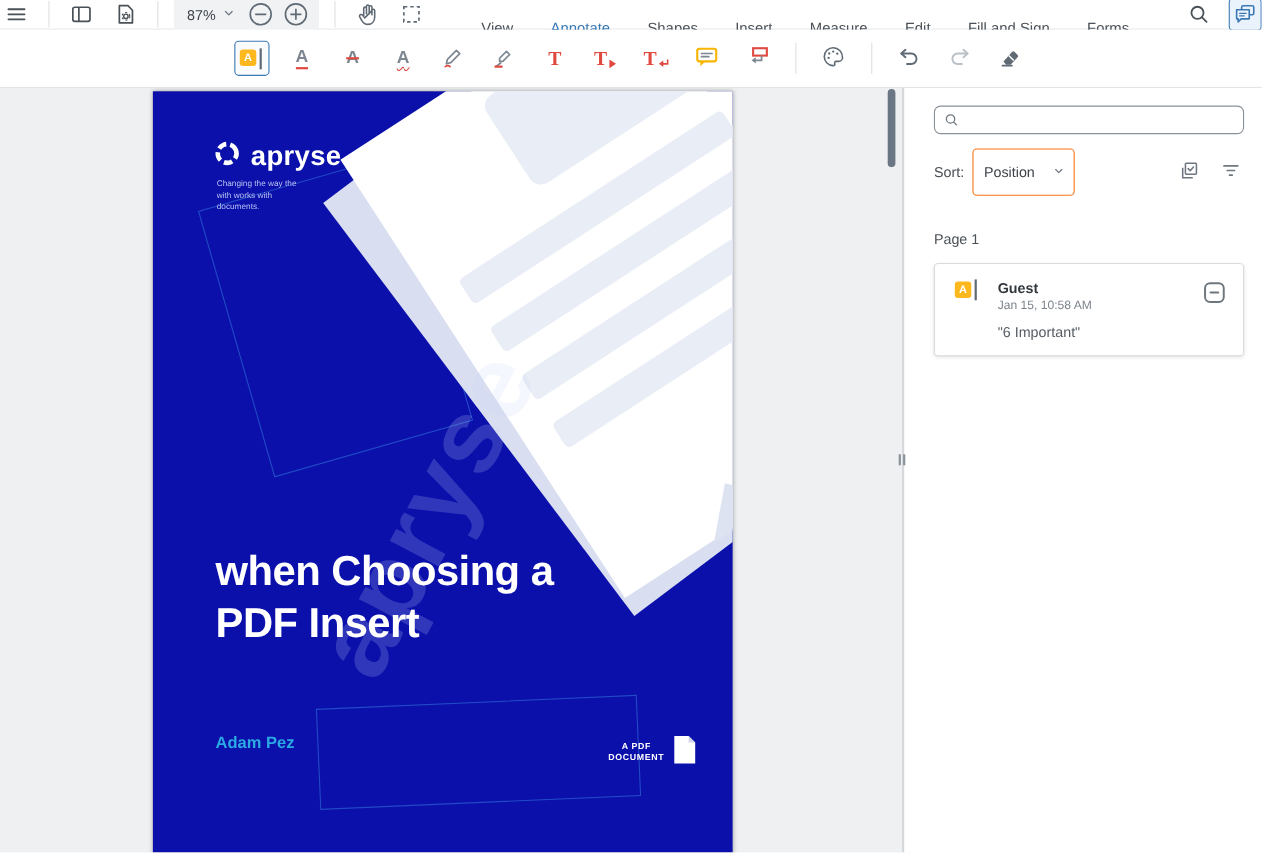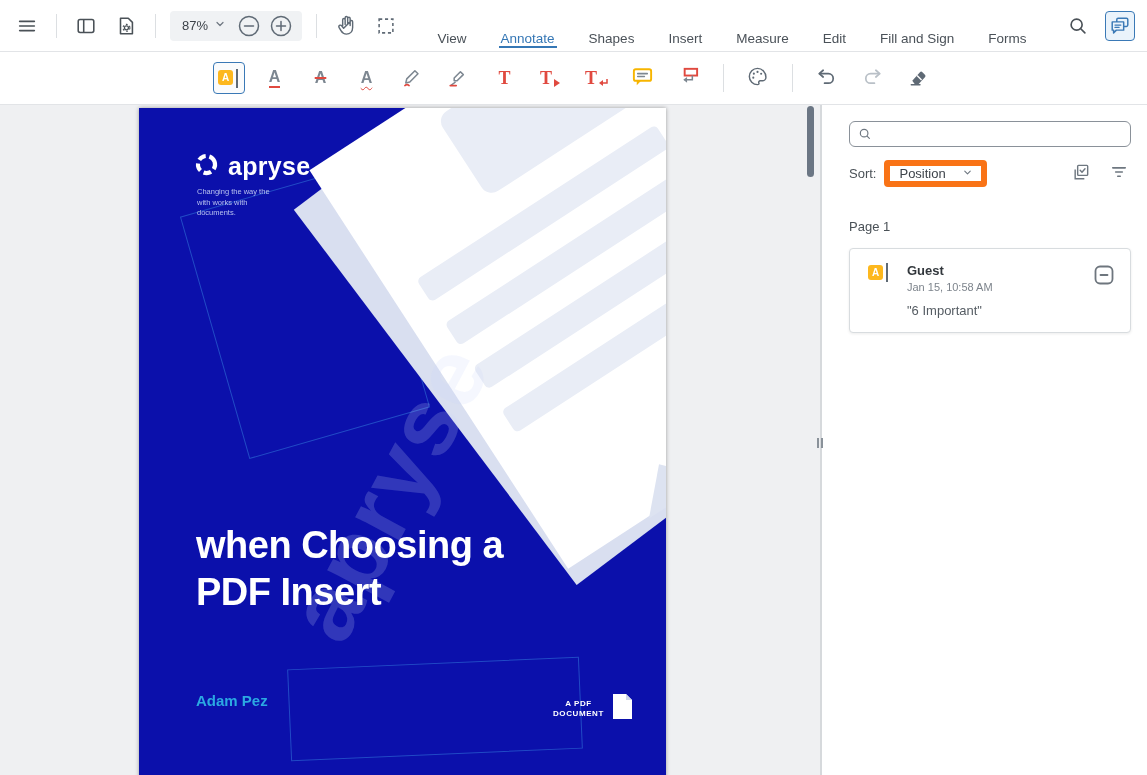--- a/index.html
+++ b/index.html
@@ -1,22 +1,22 @@
 <!DOCTYPE html>
 <html><head>
 <meta charset="utf-8">
 <style>
   * { margin:0; padding:0; box-sizing:border-box; }
   html,body { width:1147px; height:775px; overflow:hidden; background:#fff;
     font-family:"Liberation Sans", sans-serif; }
   .app { width:1147px; height:775px; display:flex; flex-direction:column; }
 
   
-  .tb-top { height:52px; background:#fff; border-bottom:1px solid #e2e4e7;
-    display:flex; align-items:center; padding:0 12px; flex:none; }
+  .tb-top { height:27px; background:#fff; border-bottom:1px solid #e2e4e7;
+    display:flex; align-items:center; padding:0 0; flex:none; }
   .tb-left { display:flex; align-items:center; gap:10px; }
   .vdiv { width:1px; height:24px; background:#dcdfe2; margin:0 4px; }
   .icon-btn { width:30px; height:30px; border:none; background:transparent; border-radius:4px;
     display:flex; align-items:center; justify-content:center; cursor:pointer; padding:0; }
   .icon-btn svg { display:block; }
   .zoom-pill { display:flex; align-items:center; background:#f0f2f4; border-radius:4px;
     height:30px; padding:0 6px; gap:2px; }
   .zoom-dd { display:flex; align-items:center; gap:6px; border:none; background:transparent;
     cursor:pointer; padding:0 6px; height:100%; }
   .zoom-val { font-size:13px; color:#3d434a; }
@@ -77,21 +77,21 @@
 
   
   .panel { flex:1; background:#fff; padding:16px 16px 0 27px; overflow:hidden; }
   .search-wrap { position:relative; }
   .search-input { width:100%; height:26px; border:1px solid #8a9199; border-radius:6px;
     padding:0 8px 0 30px; font-size:13px; color:#3d434a; outline:none; background:#fff; }
   .search-wrap svg { position:absolute; left:9px; top:6px; }
   .cmts-header { margin-top:27px; font-size:15px; font-weight:700; color:#3b4045; }
   .sort-row { margin-top:13px; display:flex; align-items:center; }
   .sort-label { font-size:13px; color:#4a5157; margin-right:8px; }
-  .sort-dd { height:27px; border:6px solid #f97316; border-radius:4px; background:#fff;
+  .sort-dd { height:43px; border:1px solid #f97316; border-radius:4px; background:#fff;
     display:flex; align-items:center; gap:16px; padding:0 8px 0 9px; font-size:13px; color:#3d434a; cursor:pointer; }
   .sort-row .spacer { flex:1; }
   .mini-btn { border:none; background:transparent; cursor:pointer; padding:0; width:24px; height:24px;
     display:flex; align-items:center; justify-content:center; }
   .group-label { margin-top:32px; font-size:13px; color:#4a5157; }
   .comment-card { margin-top:14px; border:1px solid #d8dcdf; border-radius:4px; background:#fff;
     box-shadow:0 1px 3px rgba(0,0,0,.08); padding:14px 14px 14px 18px; cursor:pointer; }
   .card-head { display:flex; align-items:flex-start; }
   .card-body { margin-left:18px; }
   .c-author { font-size:13px; font-weight:700; color:#32373c; }

